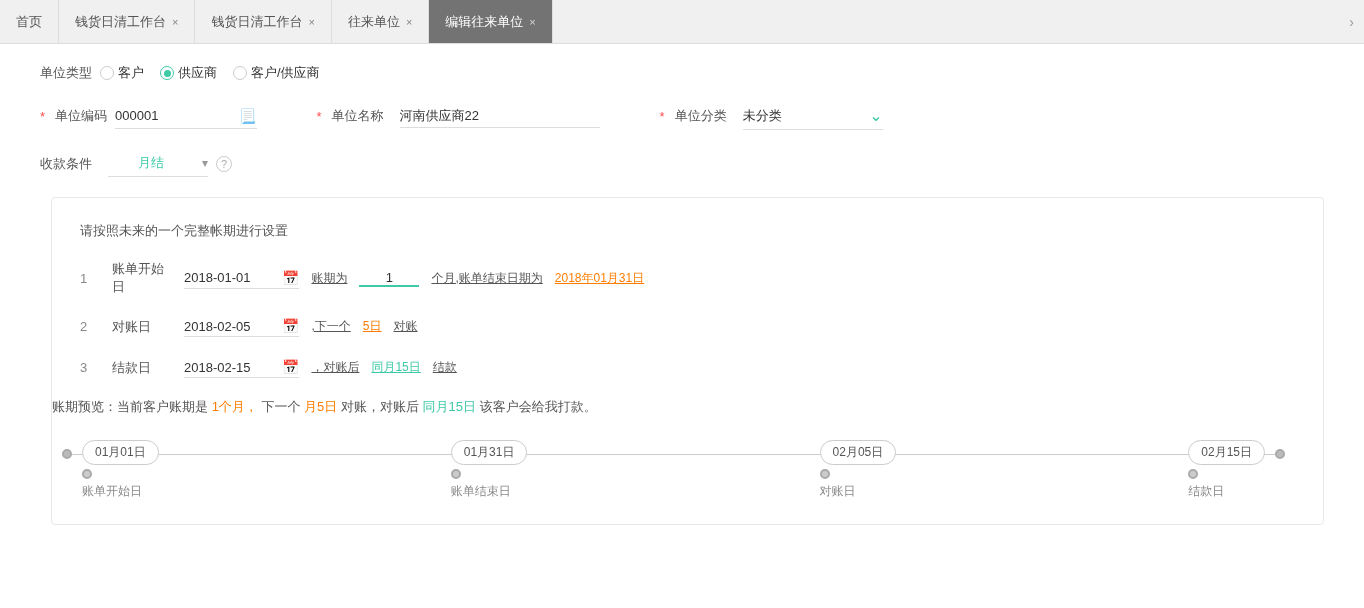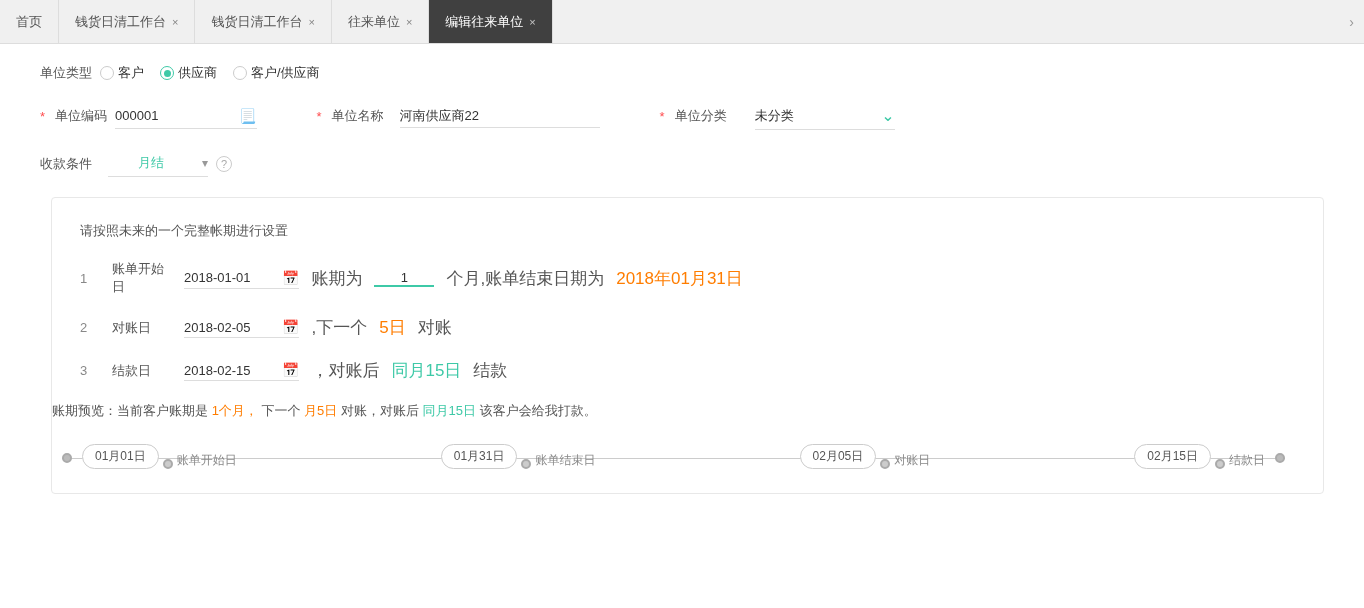--- a/index.html
+++ b/index.html
@@ -23,21 +23,21 @@
       font-size: 13px;
       color: #555;
       border-right: 1px solid #ddd;
       white-space: nowrap;
       gap: 6px;
     }
     .tab:first-child {
       border-right: 1px solid #ddd;
     }
     .tab.active {
-      background: #404040;
+      background: #737373;
       color: #fff;
     }
     .tab .close-btn {
       font-size: 11px;
       color: inherit;
       opacity: 0.7;
       cursor: pointer;
     }
     .tab-arrow {
       margin-left: auto;
@@ -217,21 +217,22 @@
       border-bottom: 2px solid #3ec9a7;
       outline: none;
       font-size: 13px;
       color: #333;
       background: transparent;
       width: 60px;
       text-align: center;
     }
     .row-desc {
       color: #555;
-      font-size: 17px;
+      font-size: 12px;
+      text-decoration: underline;
     }
     .highlight-orange {
       color: #ff7d00;
     }
     .highlight-teal {
       color: #3ec9a7;
     }
 
     
     .preview-section {
@@ -261,22 +262,22 @@
       background: #ccc;
     }
     .timeline-items {
       display: flex;
       justify-content: space-between;
       width: 100%;
       position: relative;
     }
     .timeline-item {
       display: flex;
-      flex-direction: row;
-      align-items: flex-end;
+      flex-direction: column;
+      align-items: flex-start;
       gap: 4px;
     }
     .timeline-dot {
       width: 10px;
       height: 10px;
       border-radius: 50%;
       background: #ccc;
       border: 2px solid #aaa;
       z-index: 1;
     }
@@ -365,21 +366,21 @@
       </div>
     </div>
     <div class="form-field" style="margin-left:40px;">
       <span class="required-star">*</span>
       <span class="field-label">单位名称</span>
       <input class="text-input" type="text" value="河南供应商22" style="width: 200px; margin-left: 8px;">
     </div>
     <div class="form-field" style="margin-left:40px;">
       <span class="required-star">*</span>
       <span class="field-label">单位分类</span>
-      <div class="category-field" style="margin-left:20px; min-width:140px;">
+      <div class="category-field" style="margin-left:8px; min-width:140px;">
         <span class="category-value">未分类</span>
         <span class="category-arrow">⌄</span>
       </div>
     </div>
   </div>
 
   <div class="form-row">
     <div class="form-field">
       <span class="field-label">收款条件</span>
       <div class="dropdown-field" style="margin-left:8px; min-width:100px;">

